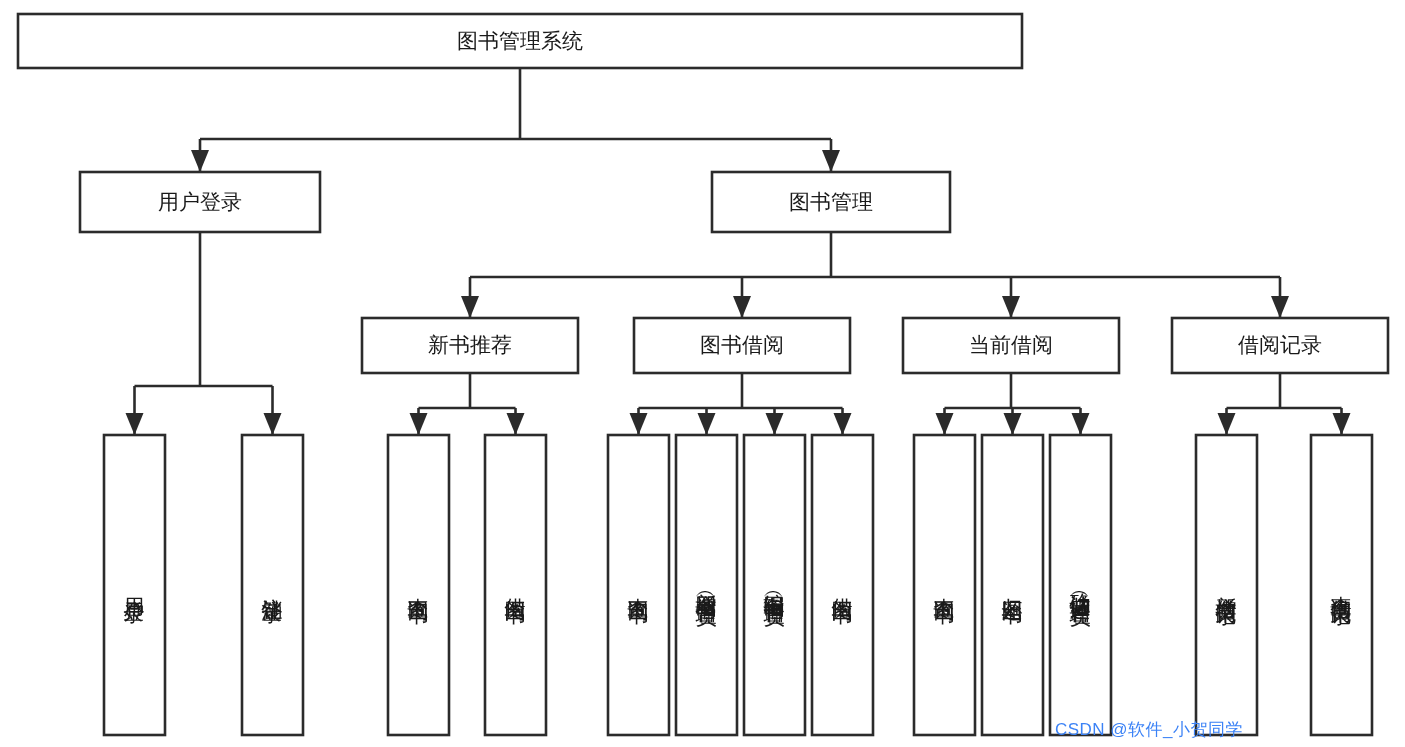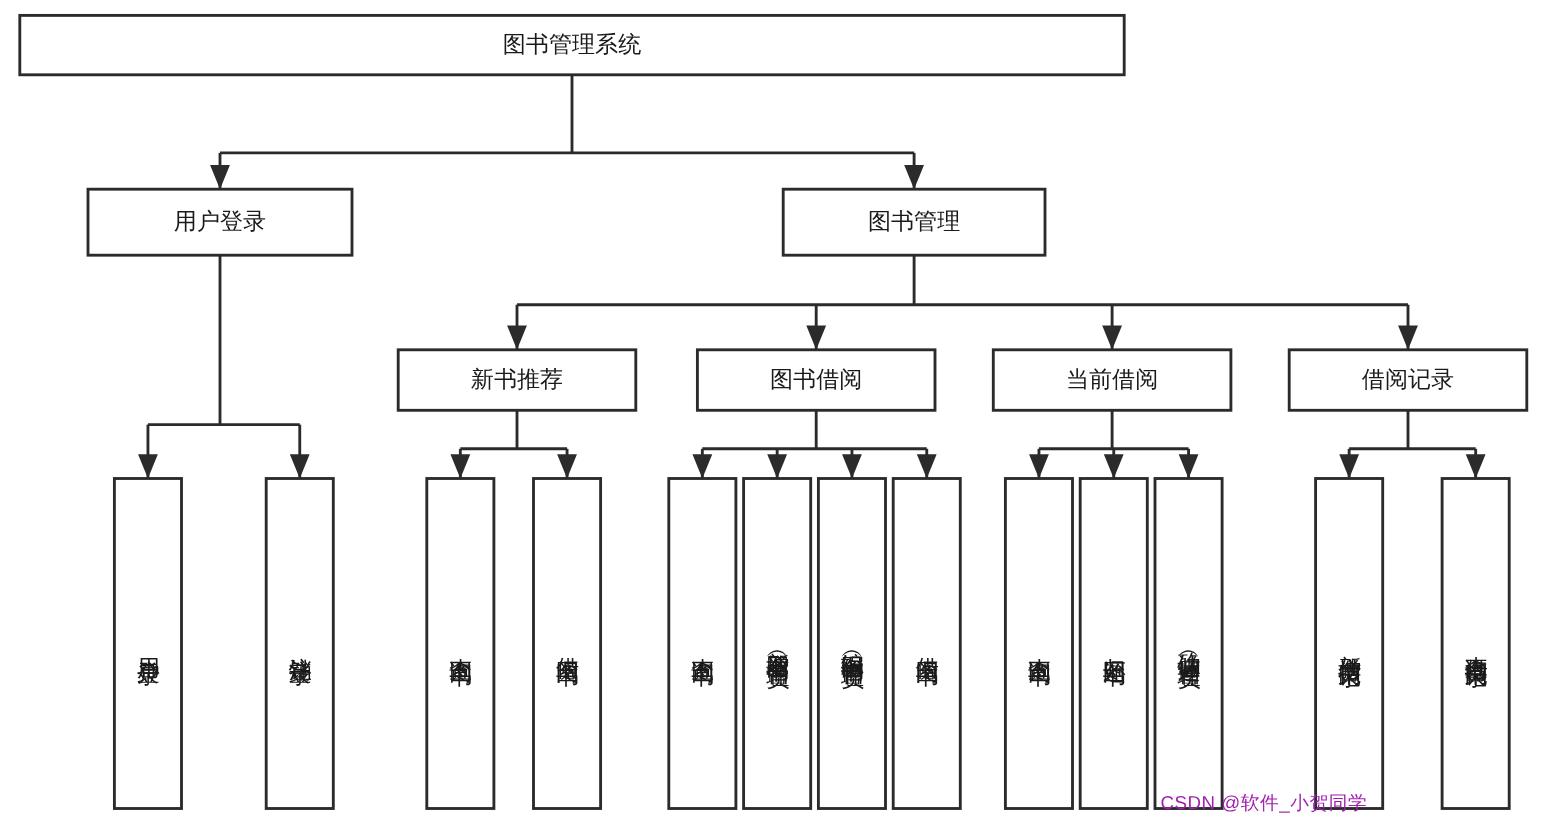--- a/index.html
+++ b/index.html
@@ -67,21 +67,21 @@
     align-items: center;
     justify-content: center;
     pointer-events: none;
   }
   .watermark {
     position: absolute;
     right: 8px;
     bottom: 6px;
     font-family: "Liberation Sans", "DejaVu Sans", sans-serif;
     font-size: 17px;
-    color: #a21caf;
+    color: #3b82f6;
     letter-spacing: 0.5px;
     white-space: nowrap;
   }
 </style>
 </head>
 <body>
 
 <div id="diagram-root">
 
   <svg class="flow" viewBox="0 0 1405 747" xmlns="http://www.w3.org/2000/svg">

